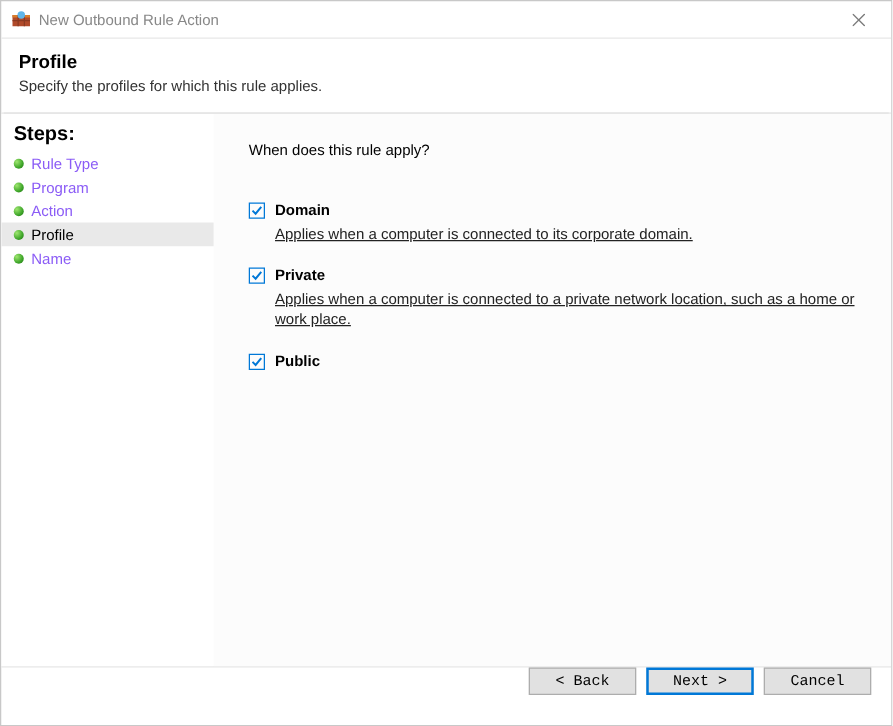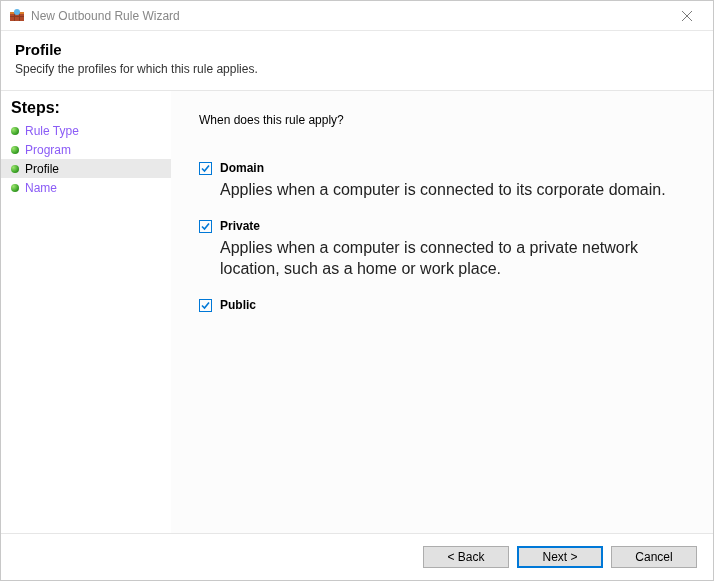--- a/index.html
+++ b/index.html
@@ -20,42 +20,42 @@
   .step .bullet { width:8px; height:8px; border-radius:50%; background: radial-gradient(circle at 30% 30%, #9ee66f, #3fa62a 60%, #1d6e10); margin-right:6px; flex:0 0 auto; }
   .step .label { color:#8b5cf6; font-size:12px; }
   .step.current { background:#e9e9e9; }
   .step.current .label { color:#000; }
   .content { flex:1; background:#fcfcfc; padding: 22px 28px 8px 28px; overflow:auto; }
   .question { margin-bottom: 34px; color:#000; font-size:12px; }
   .opt { display:flex; align-items:flex-start; margin-bottom:4px; }
   .chk { width:13px; height:13px; border:1px solid #0078d7; margin-right:8px; margin-top:1px; display:flex; align-items:center; justify-content:center; flex:0 0 auto; }
   .chk svg { stroke:#0078d7; }
   .opt-label { font-weight:700; font-size:12px; }
-  .opt-desc { margin: 2px 0 18px 21px; color:#222; font-size:16px; max-width:470px; line-height:1.35; }
-  .footer { height: 46px; display:flex; align-items:center; justify-content:flex-end; padding: 0 16px; gap:8px; }
+  .opt-desc { margin: 2px 0 18px 21px; color:#222; font-size:12px; max-width:470px; line-height:1.35;text-decoration:underline; }
+  .footer { height: 46px; display:flex; align-items:flex-start; justify-content:flex-end; padding: 0 16px; gap:8px;font-family:Liberation Mono, monospace; }
   .btn { min-width:86px; height:22px; border:1px solid #adadad; background:#e1e1e1; font-family:inherit; font-size:12px; padding:0 10px; }
   .btn.primary { border:2px solid #0078d7; background:#e1e1e1; }
 </style>
 </head>
 <body>
 
 <div class="window">
 
   <div class="titlebar">
     <span class="icon-wrap">
       <svg width="16" height="16" viewBox="0 0 16 16">
         <rect x="1" y="4" width="14" height="9" fill="#b04a2a"></rect>
         <rect x="1" y="4" width="14" height="2" fill="#d97d2b"></rect>
         <rect x="1" y="8" width="14" height="1" fill="#8a3a22"></rect>
         <rect x="5" y="4" width="1" height="9" fill="#8a3a22"></rect>
         <rect x="10" y="4" width="1" height="9" fill="#8a3a22"></rect>
         <circle cx="8" cy="4" r="3" fill="#5fb5e8"></circle>
       </svg>
     </span>
-    <span class="title">New Outbound Rule Wizard</span>
+    <span class="title">New Outbound Rule Action</span>
     <div class="close">
       <svg width="10" height="10" viewBox="0 0 10 10">
         <line x1="0" y1="0" x2="10" y2="10" stroke="currentColor" stroke-width="1"></line>
         <line x1="10" y1="0" x2="0" y2="10" stroke="currentColor" stroke-width="1"></line>
       </svg>
     </div>
   </div>
 
   <div class="header">
     <h1>Profile</h1>
@@ -69,20 +69,24 @@
     <div class="sidebar">
       <div class="steps-title">Steps:</div>
       <div id="steps-list">
           <div class="step">
             <span class="bullet"></span>
             <span class="label">Rule Type</span>
           </div>
           <div class="step">
             <span class="bullet"></span>
             <span class="label">Program</span>
+          </div>
+          <div class="step">
+            <span class="bullet"></span>
+            <span class="label">Action</span>
           </div>
           <div class="step current">
             <span class="bullet"></span>
             <span class="label">Profile</span>
           </div>
           <div class="step">
             <span class="bullet"></span>
             <span class="label">Name</span>
           </div>
         </div>

